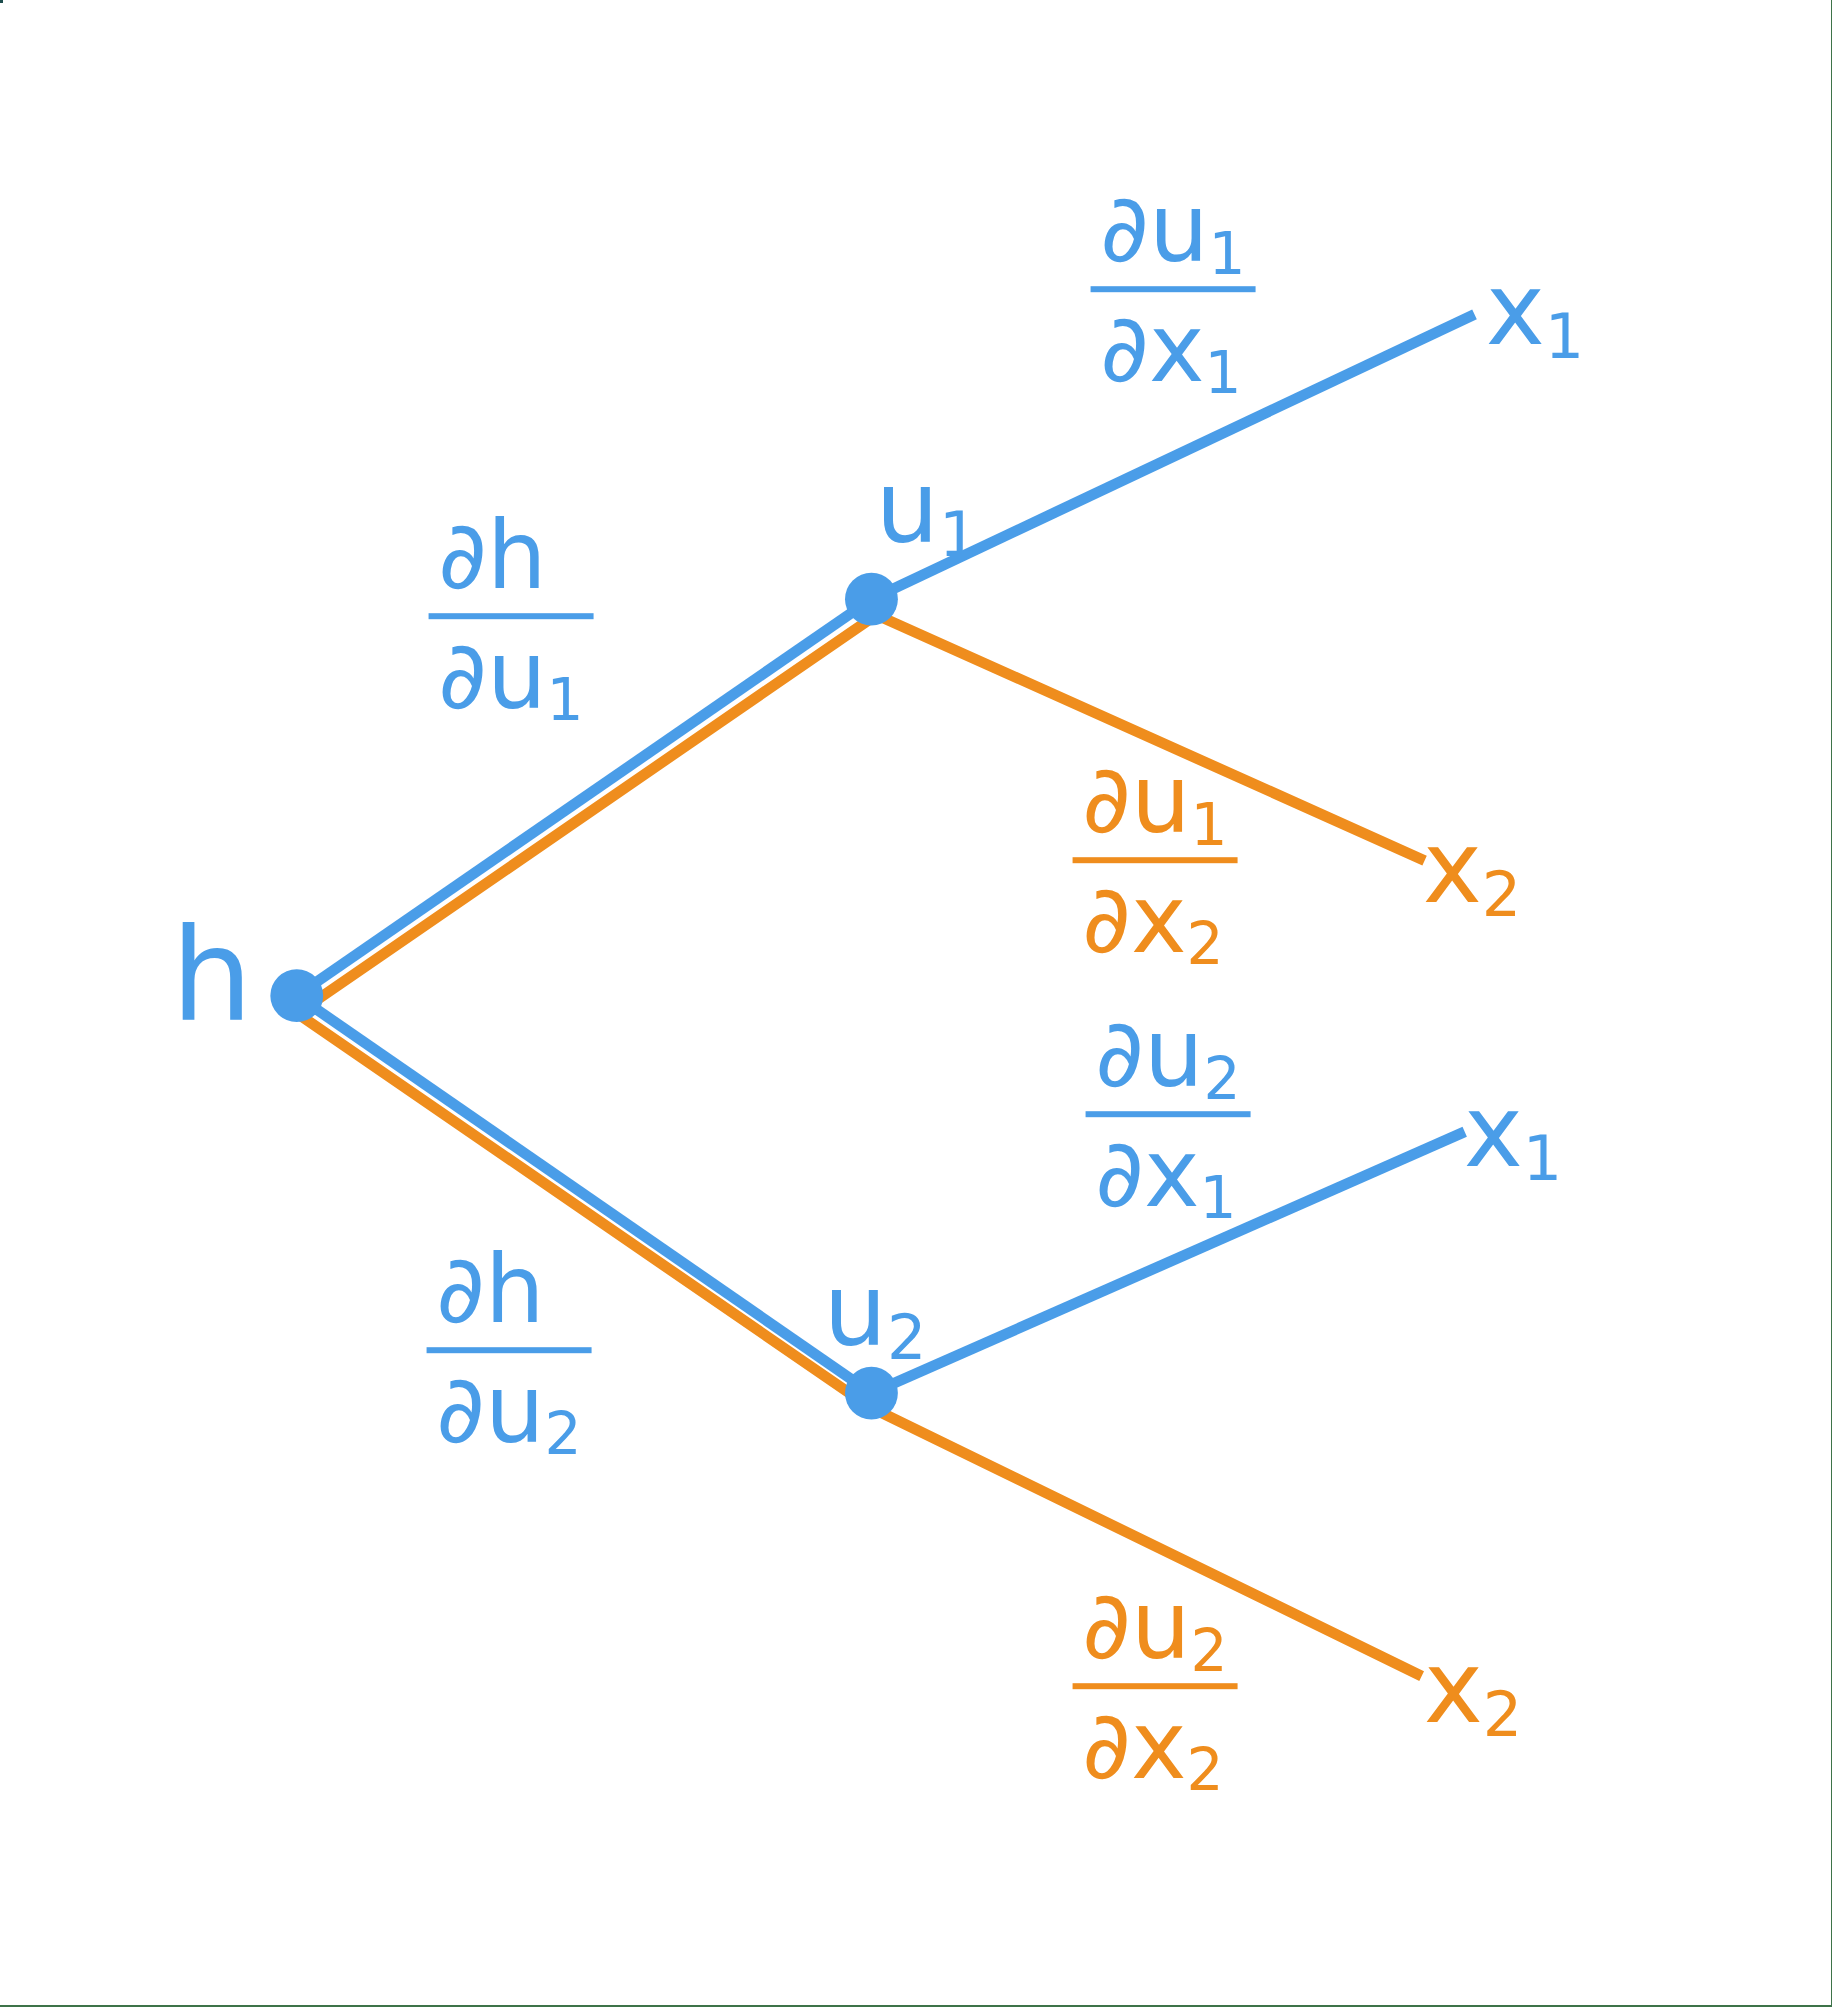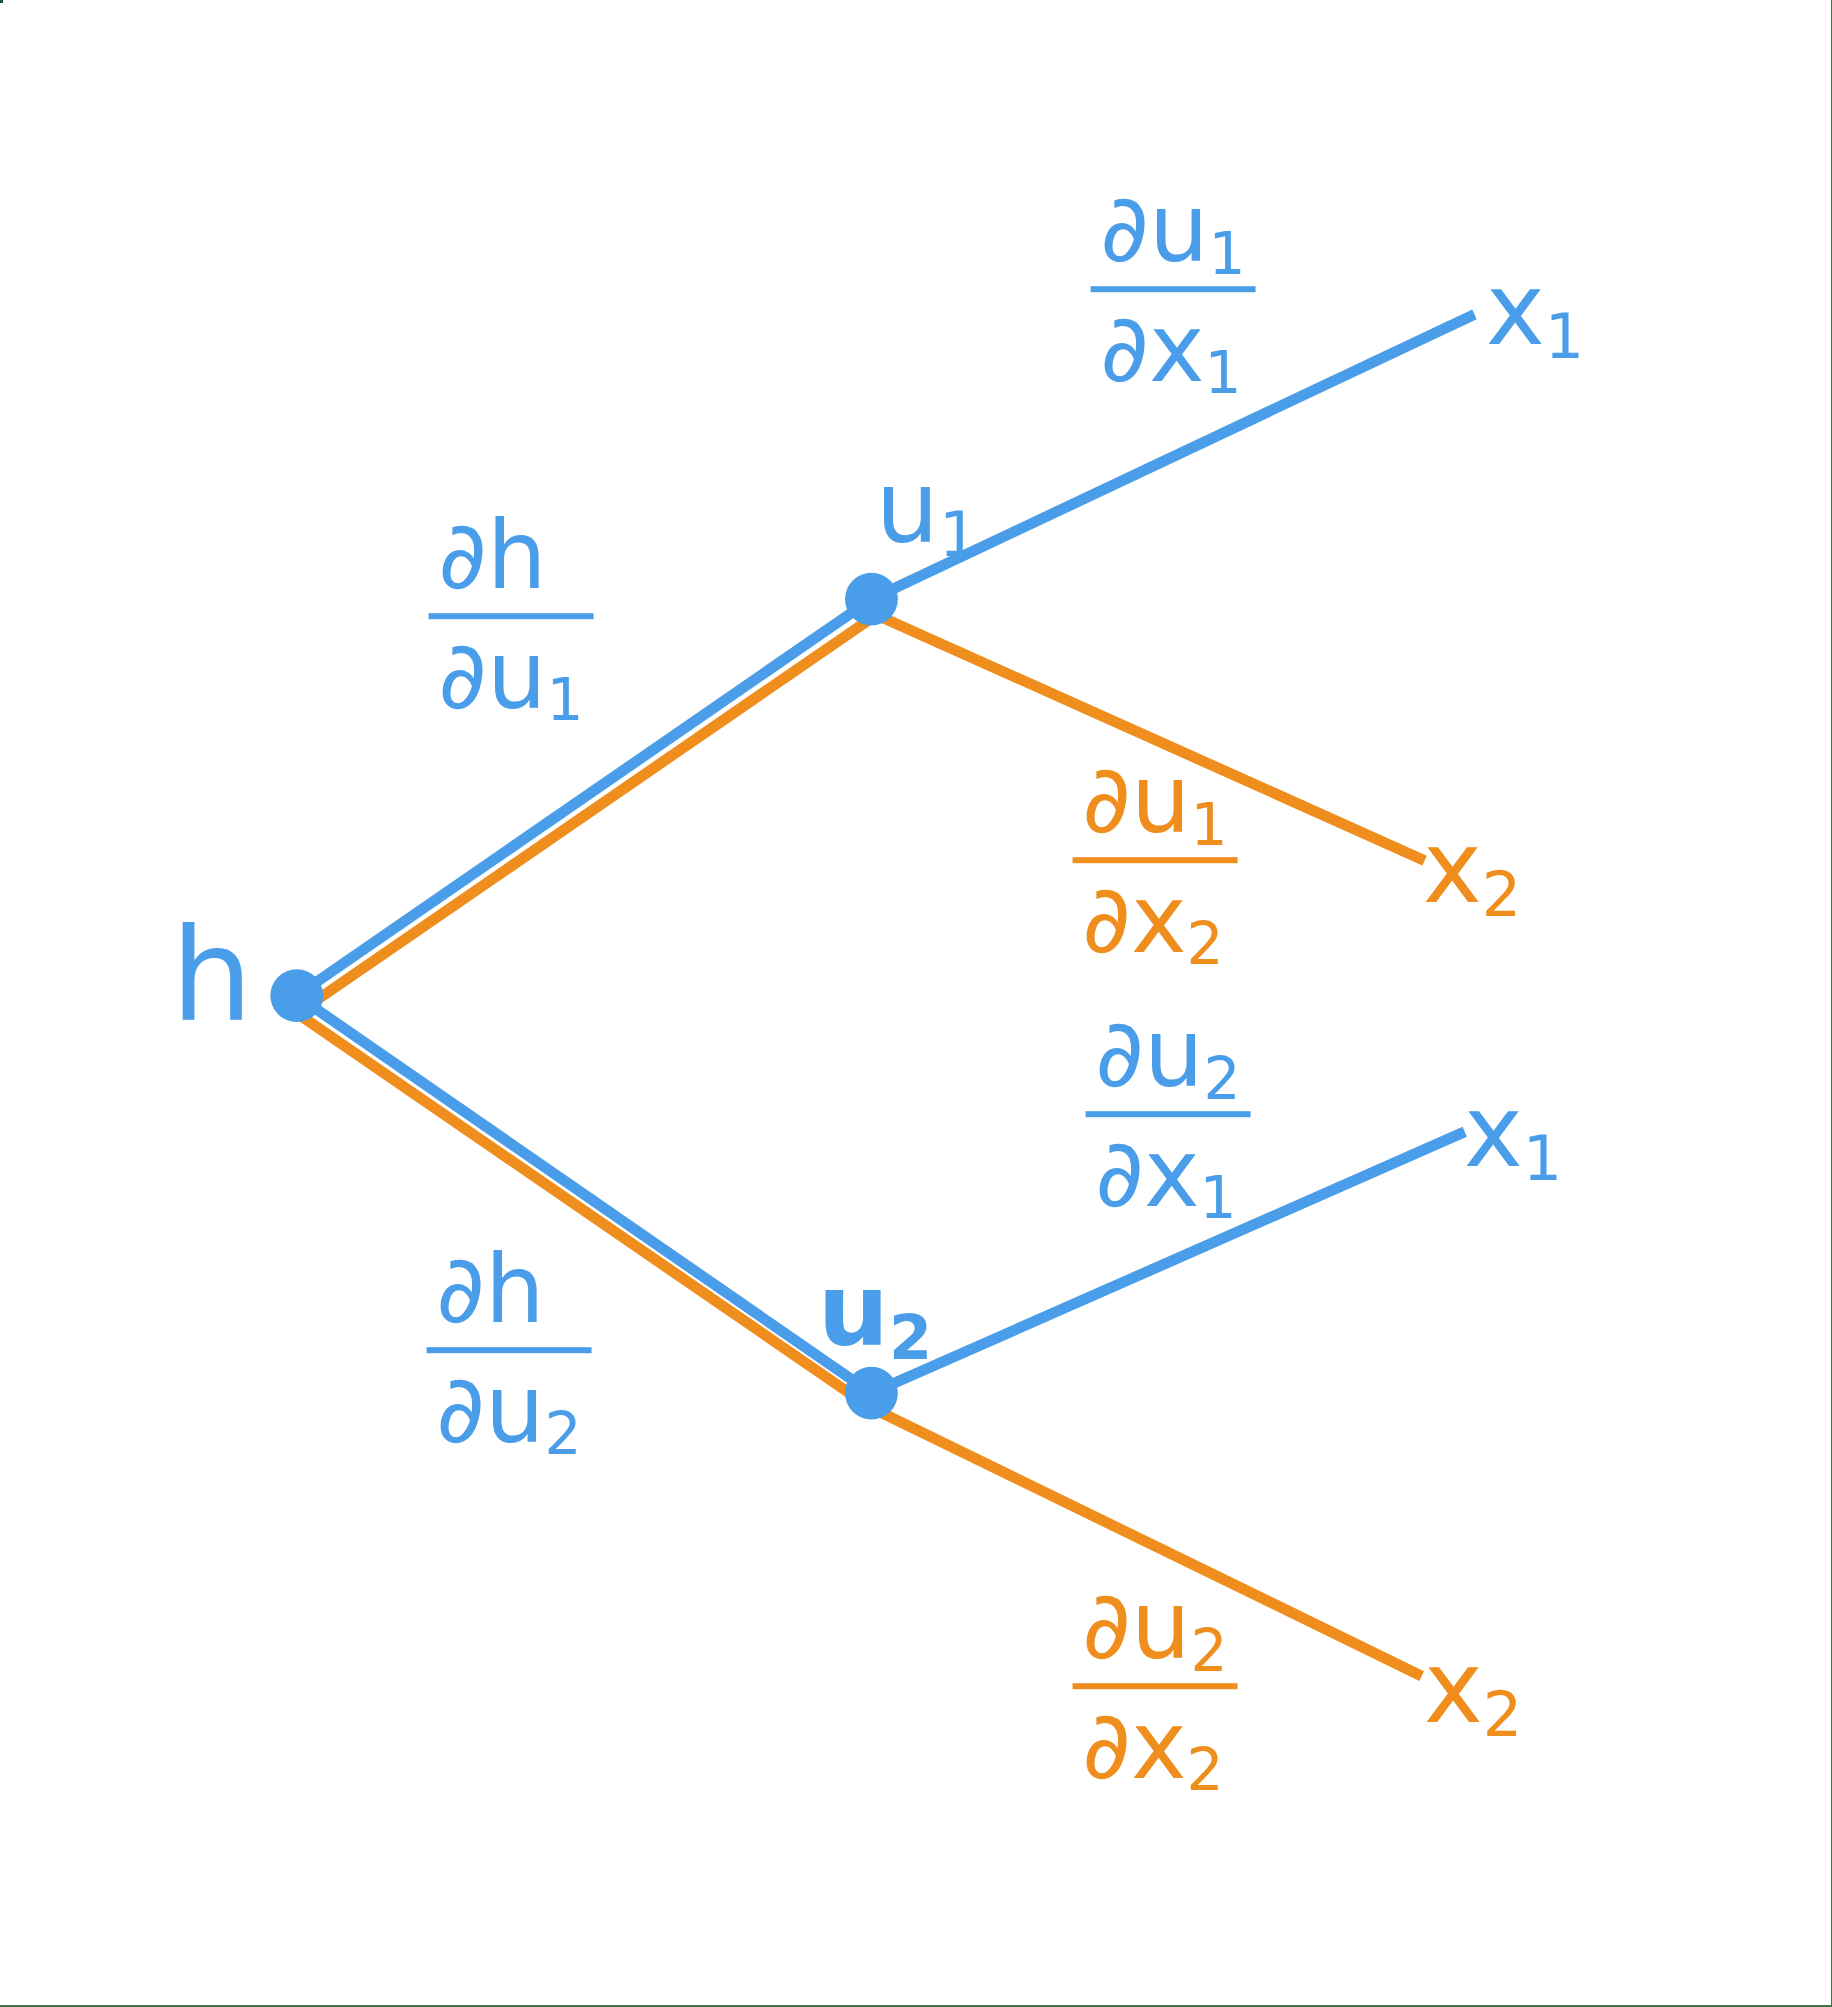--- a/index.html
+++ b/index.html
@@ -100,21 +100,21 @@
   </svg>
 
   <div class="label h-label blue" style="left:212px; top:975px;">
     <span>h</span>
   </div>
 
   <div class="label node-label blue" style="left:891px; top:508px;margin-left:36px;">
     <span>u</span><sub>1</sub>
   </div>
 
-  <div class="label node-label blue" style="left:875px; top:1311px;font-weight:bold;">
+  <div class="label node-label blue" style="left:875px; top:1311px;">
     <span>u</span><sub>2</sub>
   </div>
 
   <div class="label node-label blue" style="left:1535px; top:310px;">
     <span>x</span><sub>1</sub>
   </div>
 
   <div class="label node-label orange" style="left:1472px; top:868px;">
     <span>x</span><sub>2</sub>
   </div>

